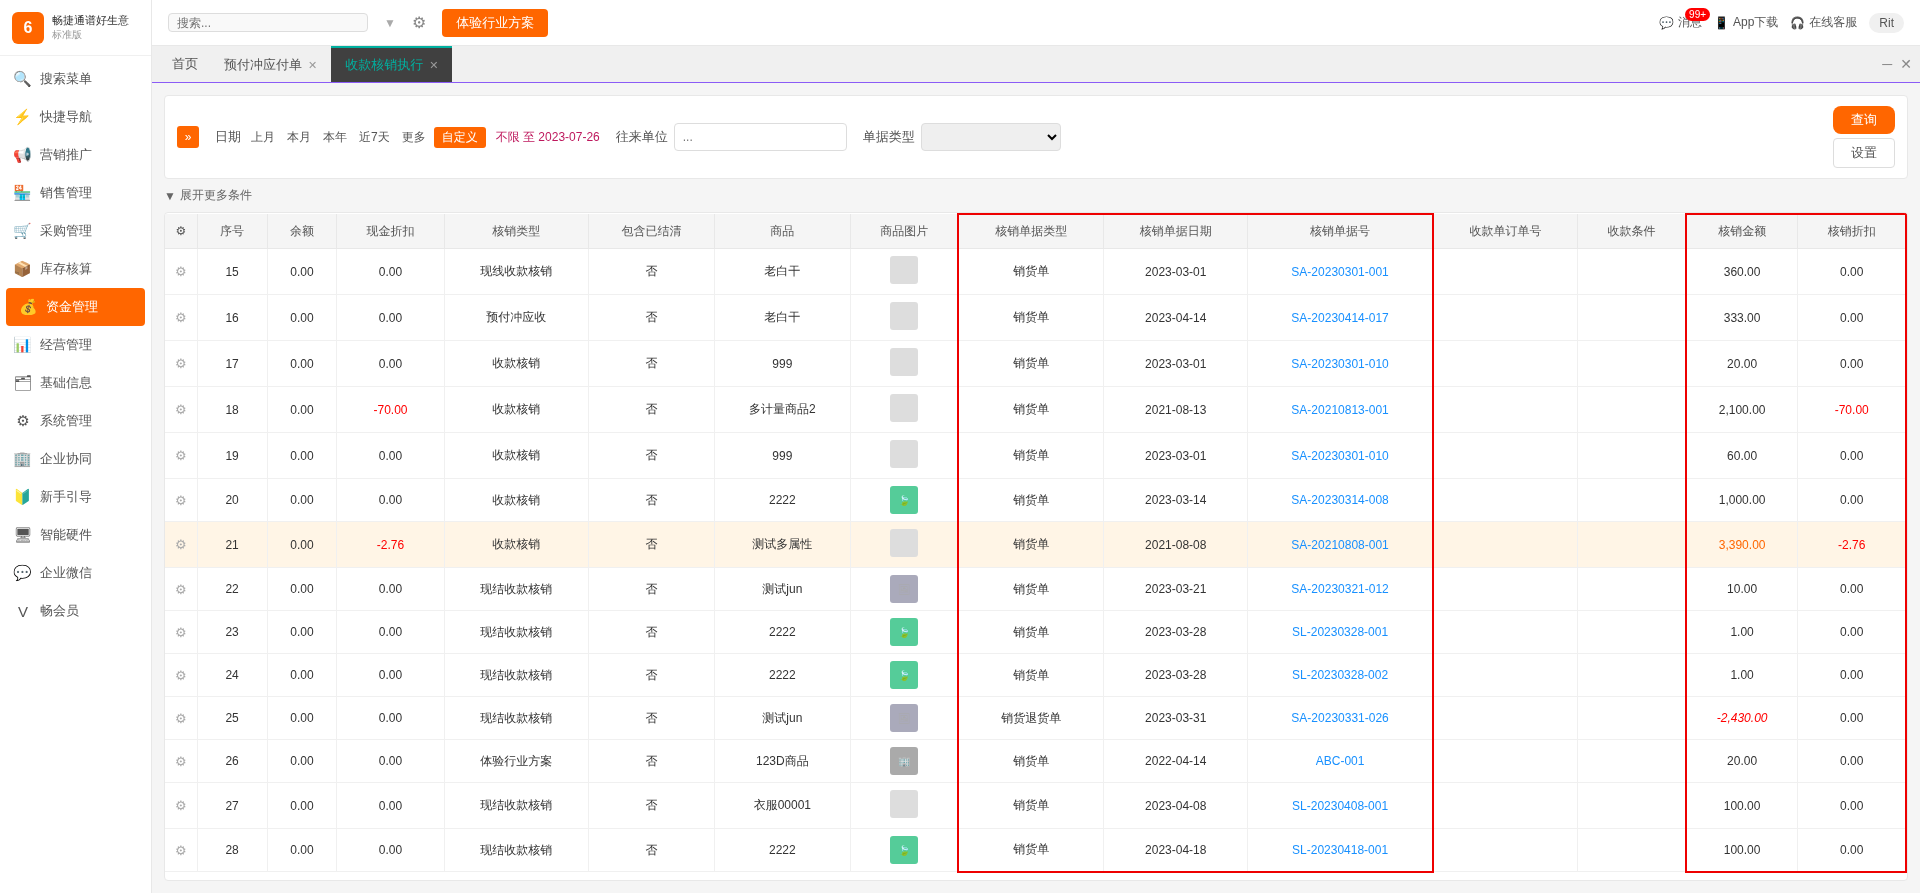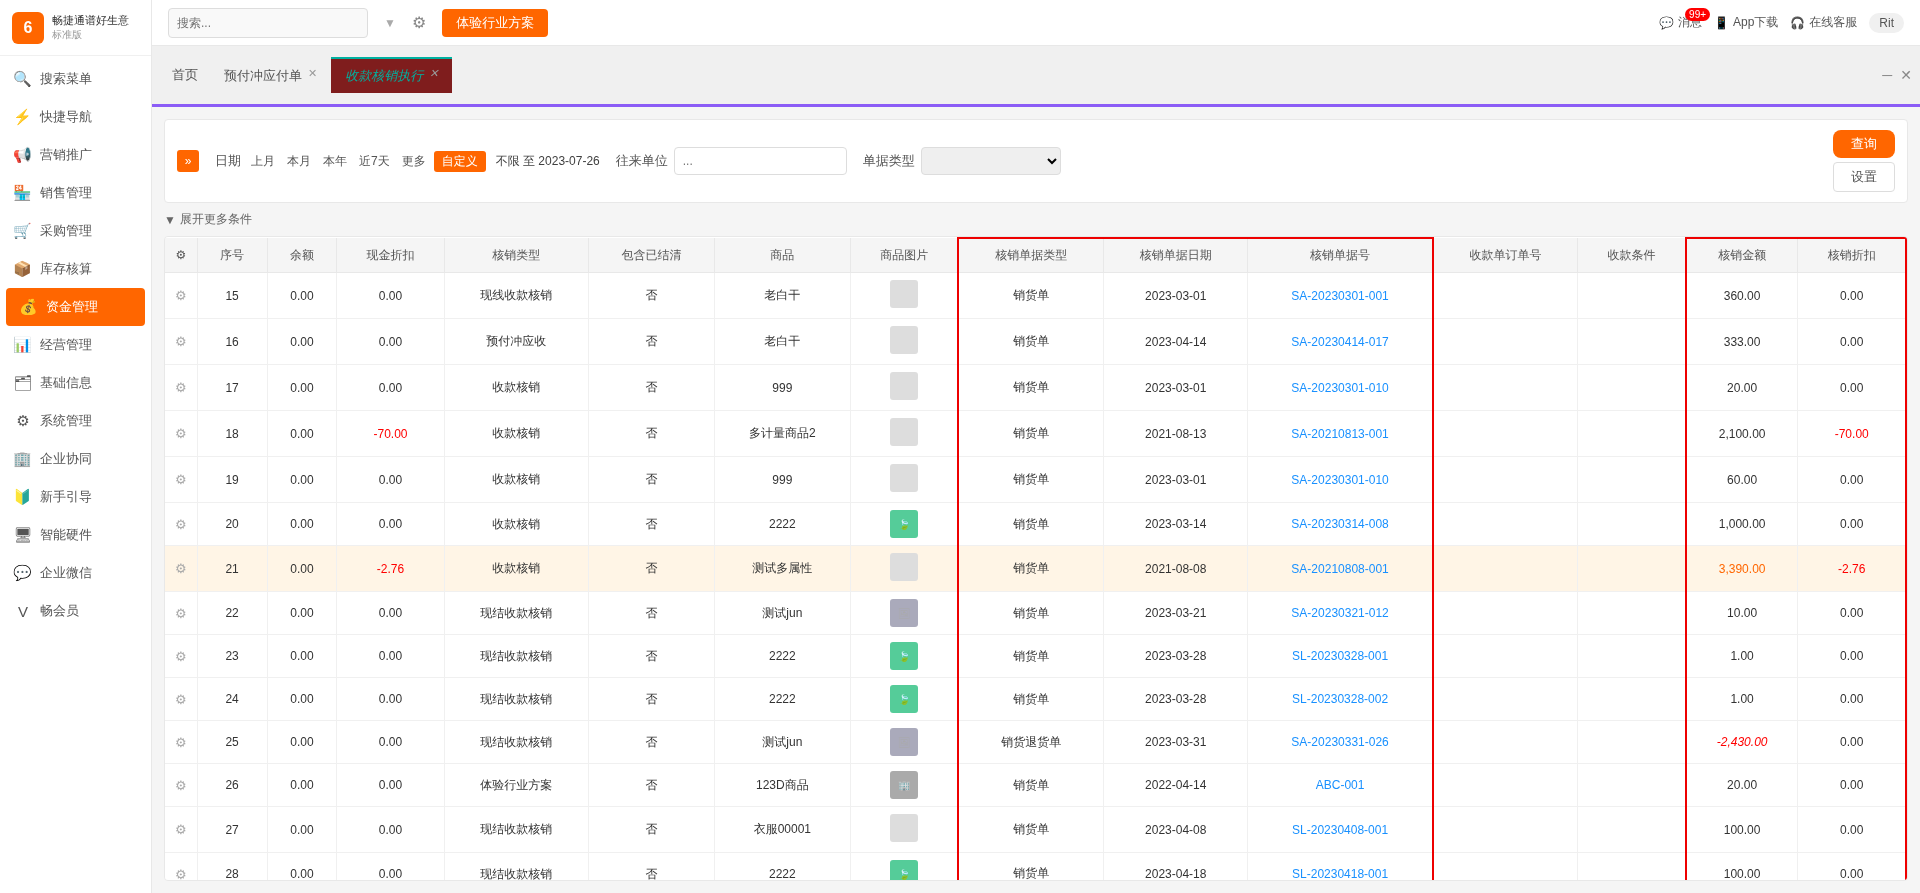--- a/index.html
+++ b/index.html
@@ -15,49 +15,49 @@
     .nav-item { display: flex; align-items: center; padding: 10px 14px; cursor: pointer; color: #555; gap: 8px; }
     .nav-item.active { background: #f60; color: #fff; border-radius: 4px; margin: 0 6px; }
     .nav-icon { width: 18px; height: 18px; display: flex; align-items: center; justify-content: center; font-size: 15px; flex-shrink: 0; }
     .nav-label { font-size: 13px; }
 
     
     .main { flex: 1; display: flex; flex-direction: column; overflow: hidden; }
 
     
     .topbar { height: 46px; background: #fff; display: flex; align-items: center; padding: 0 16px; border-bottom: 1px solid #e8e8e8; gap: 16px; }
-    .topbar-input { width: 200px; height: 30px; border: 1px solid #ddd; border-radius: 4px; padding: 0 8px; font-size: 12px; color: #999; background: #f9f9f9; }
+    .topbar-input { width: 200px; height: 19px; border: 1px solid #ddd; border-radius: 4px; padding: 0 8px; font-size: 12px; color: #999; background: #f9f9f9; }
     .topbar-icons { display: flex; align-items: center; gap: 12px; margin-left: auto; }
     .topbar-btn { background: #f60; color: #fff; border: none; border-radius: 4px; padding: 5px 14px; font-size: 13px; cursor: pointer; }
     .topbar-icon-item { display: flex; align-items: center; gap: 4px; color: #555; font-size: 12px; cursor: pointer; position: relative; }
     .badge { background: #f00; color: #fff; font-size: 10px; border-radius: 8px; padding: 1px 4px; position: absolute; top: -6px; right: -8px; }
     .topbar-user { font-size: 12px; color: #555; background: #f0f0f0; padding: 3px 10px; border-radius: 12px; }
 
     
-    .tabs { display: flex; align-items: center; background: #f0f0f0; border-bottom: 3px solid #8b5cf6; padding: 11px 8px; }
-    .tab { display: flex; align-items: flex-start; padding: 8px 14px; cursor: pointer; color: #555; font-size: 13px; gap: 6px; border-top: 2px solid transparent; }
-    .tab.active { background: #7f1d1d; color: #00b0a0; border-top: 2px solid #00b0a0; font-style: italic; }
+    .tabs { display: flex; align-items: center; background: #f0f0f0; border-bottom: 1px solid #8b5cf6; padding: 0 8px; }
+    .tab { display: flex; align-items: center; padding: 8px 14px; cursor: pointer; color: #555; font-size: 13px; gap: 6px; border-top: 2px solid transparent; }
+    .tab.active { background: #404040; color: #00b0a0; border-top: 2px solid #00b0a0; }
     .tab-close { color: #999; font-size: 11px; cursor: pointer; }
     .tab-home { color: #555; padding: 8px 12px; font-size: 13px; cursor: pointer; }
 
     
     .content { flex: 1; overflow: hidden; display: flex; flex-direction: column; background: #f5f5f5; padding: 12px; gap: 8px; }
     .page-title { font-size: 16px; font-weight: bold; color: #333; padding-bottom: 8px; display: flex; align-items: center; justify-content: space-between; }
     .page-actions { display: flex; gap: 8px; }
     .action-btn { display: flex; align-items: center; gap: 4px; color: #f60; font-size: 13px; cursor: pointer; }
 
     
     .filter-bar { background: #fff; border-radius: 4px; padding: 10px 12px; display: flex; align-items: center; gap: 16px; flex-wrap: wrap; border: 1px solid #e8e8e8; }
     .filter-expand-btn { width: 22px; height: 22px; background: #f60; color: #fff; border: none; border-radius: 3px; cursor: pointer; font-size: 12px; display: flex; align-items: center; justify-content: center; flex-shrink: 0; }
     .filter-group { display: flex; align-items: center; gap: 6px; }
     .filter-label { color: #555; font-size: 13px; }
     .date-shortcuts { display: flex; gap: 4px; align-items: center; }
     .date-btn { color: #555; font-size: 12px; cursor: pointer; padding: 2px 4px; }
     .date-custom { background: #f60; color: #fff; font-size: 12px; padding: 2px 8px; border-radius: 3px; cursor: pointer; }
-    .date-range { color: #404040; font-size: 12px; }
+    .date-range { color: #be185d; font-size: 12px; }
     .filter-input { height: 28px; border: 1px solid #ddd; border-radius: 4px; padding: 0 8px; font-size: 12px; min-width: 140px; }
     .filter-select { height: 28px; border: 1px solid #ddd; border-radius: 4px; padding: 0 8px; font-size: 12px; min-width: 140px; }
     .query-btn { background: #f60; color: #fff; border: none; border-radius: 8px; padding: 5px 18px; font-size: 13px; cursor: pointer; }
     .setting-btn { background: #fff; color: #555; border: 1px solid #ddd; border-radius: 4px; padding: 5px 14px; font-size: 13px; cursor: pointer; }
     .expand-more { display: flex; align-items: center; gap: 4px; color: #666; font-size: 12px; cursor: pointer; margin: 0 auto; }
 
     
     .table-wrap { flex: 1; background: #fff; border-radius: 4px; overflow: auto; border: 1px solid #e8e8e8; }
     table { width: 100%; border-collapse: collapse; font-size: 12px; }
     thead tr { background: #f5f5f5; }

